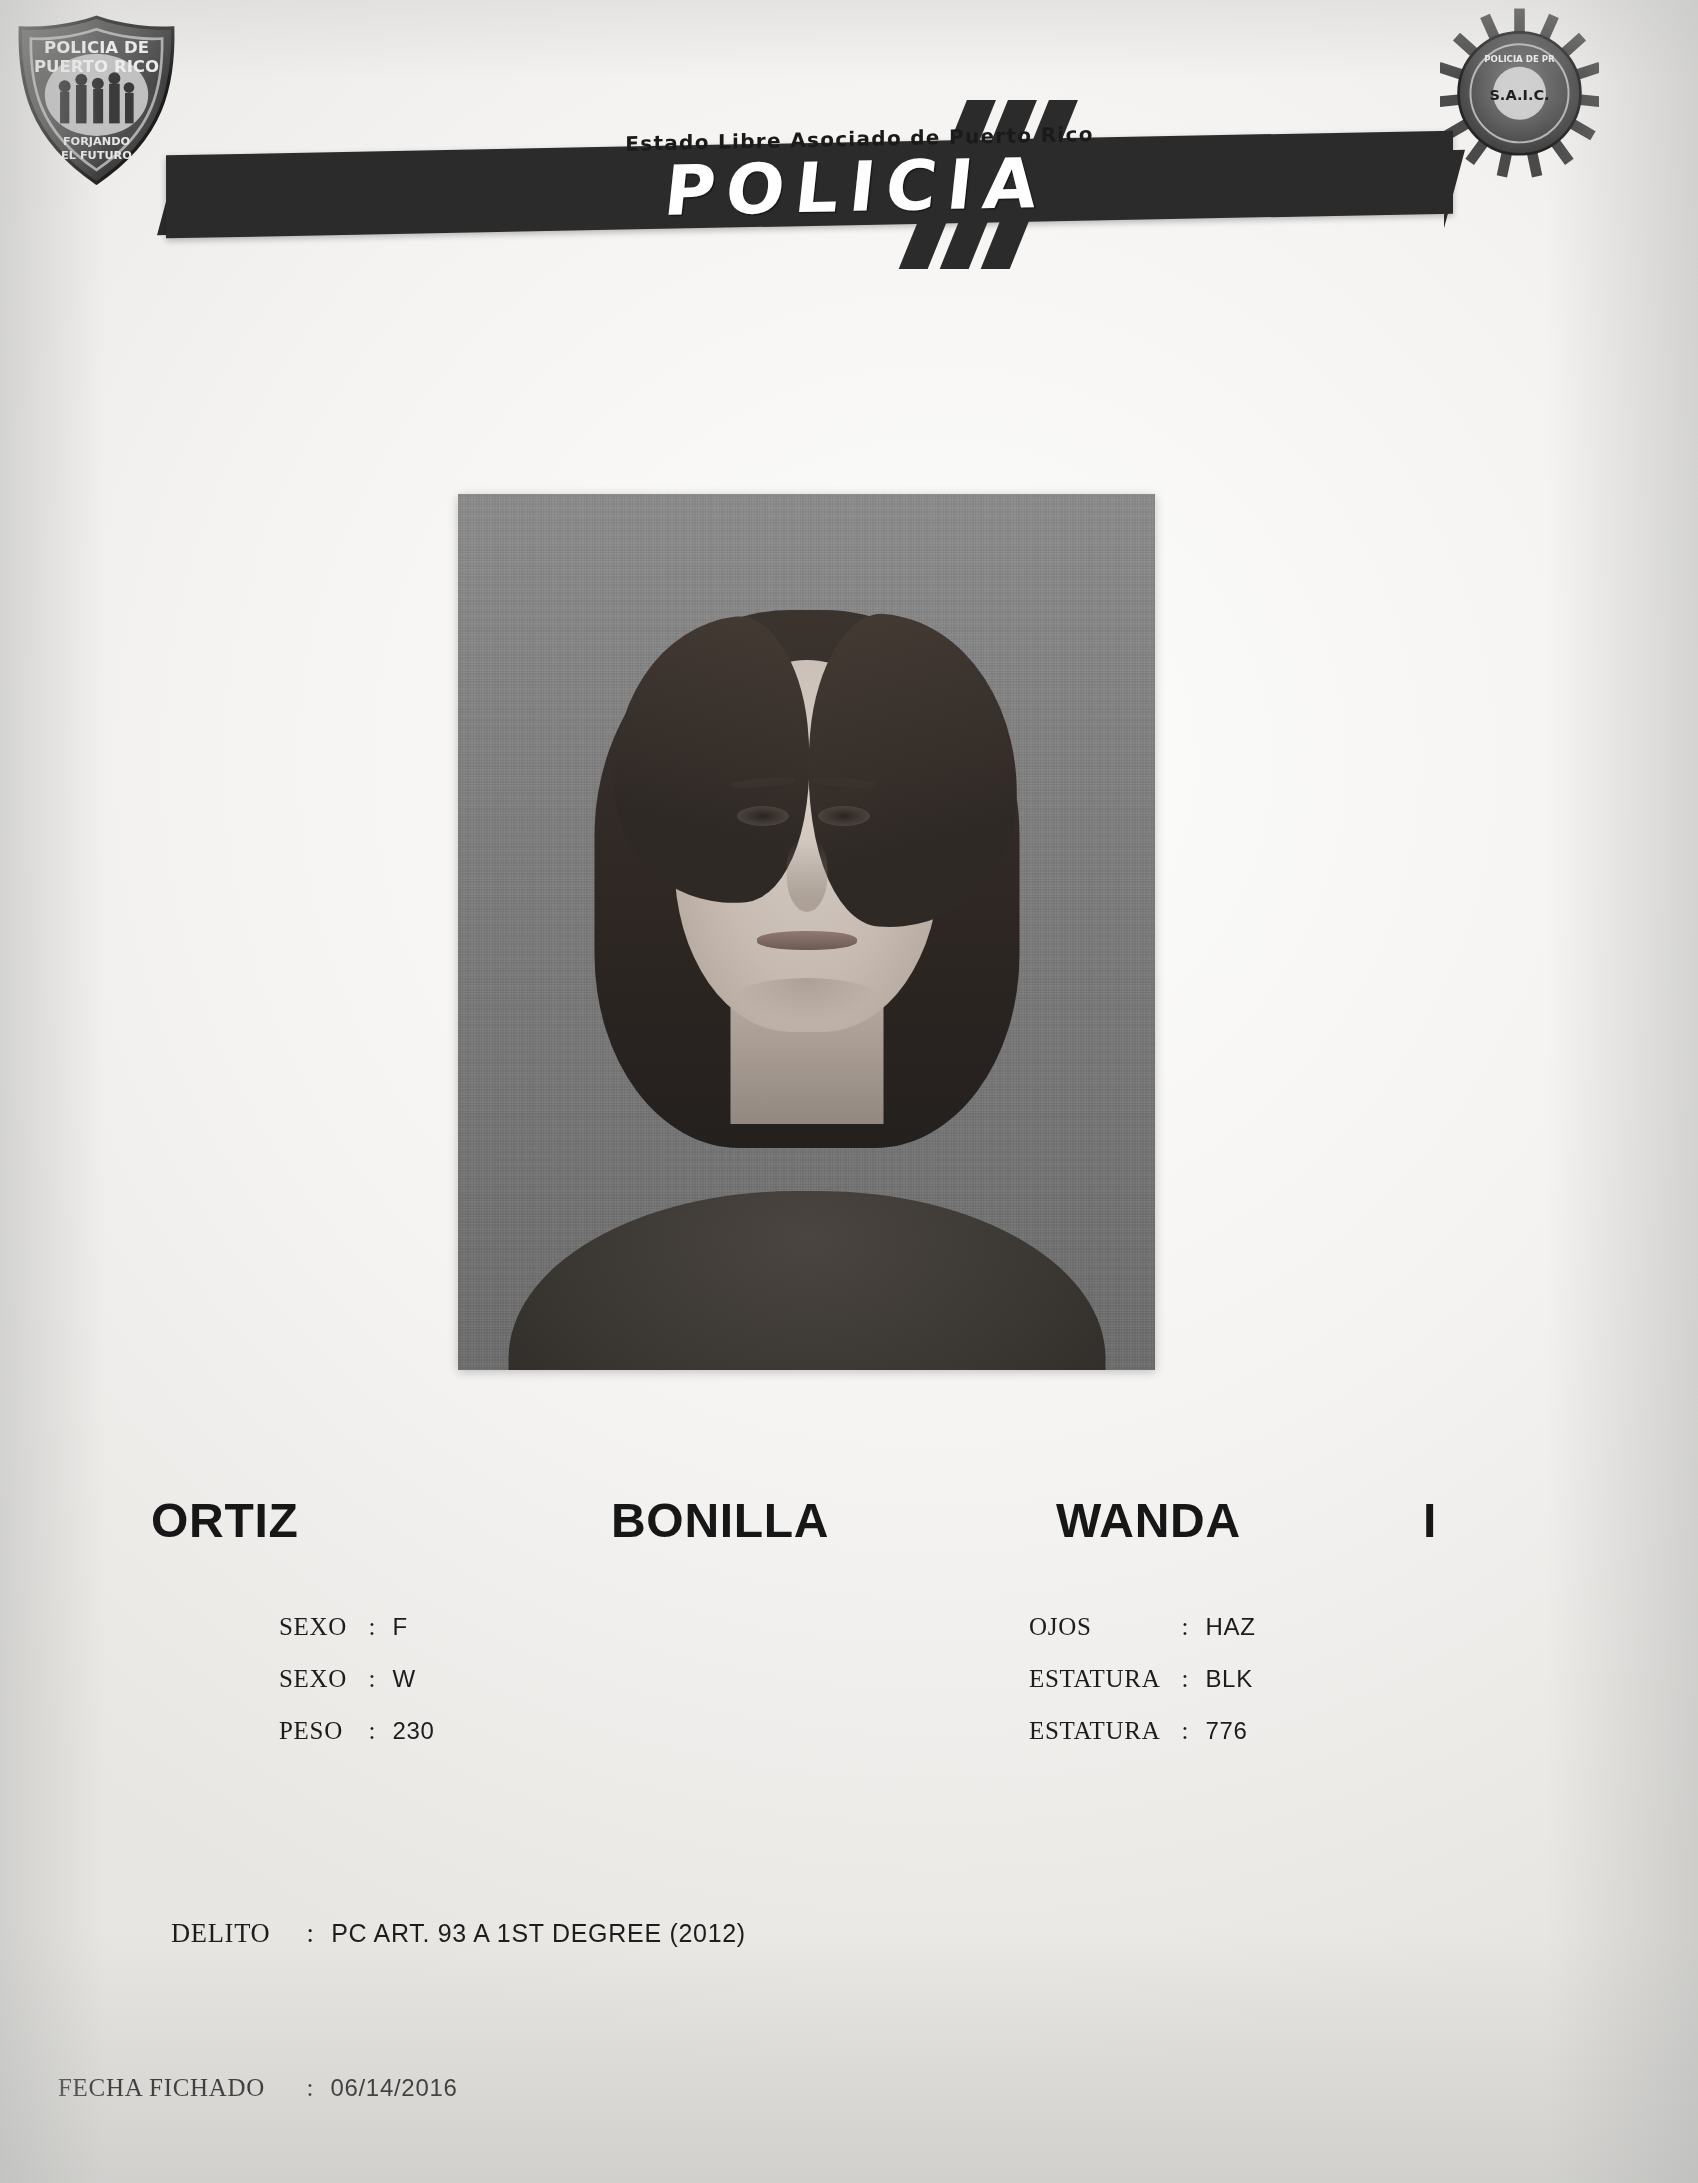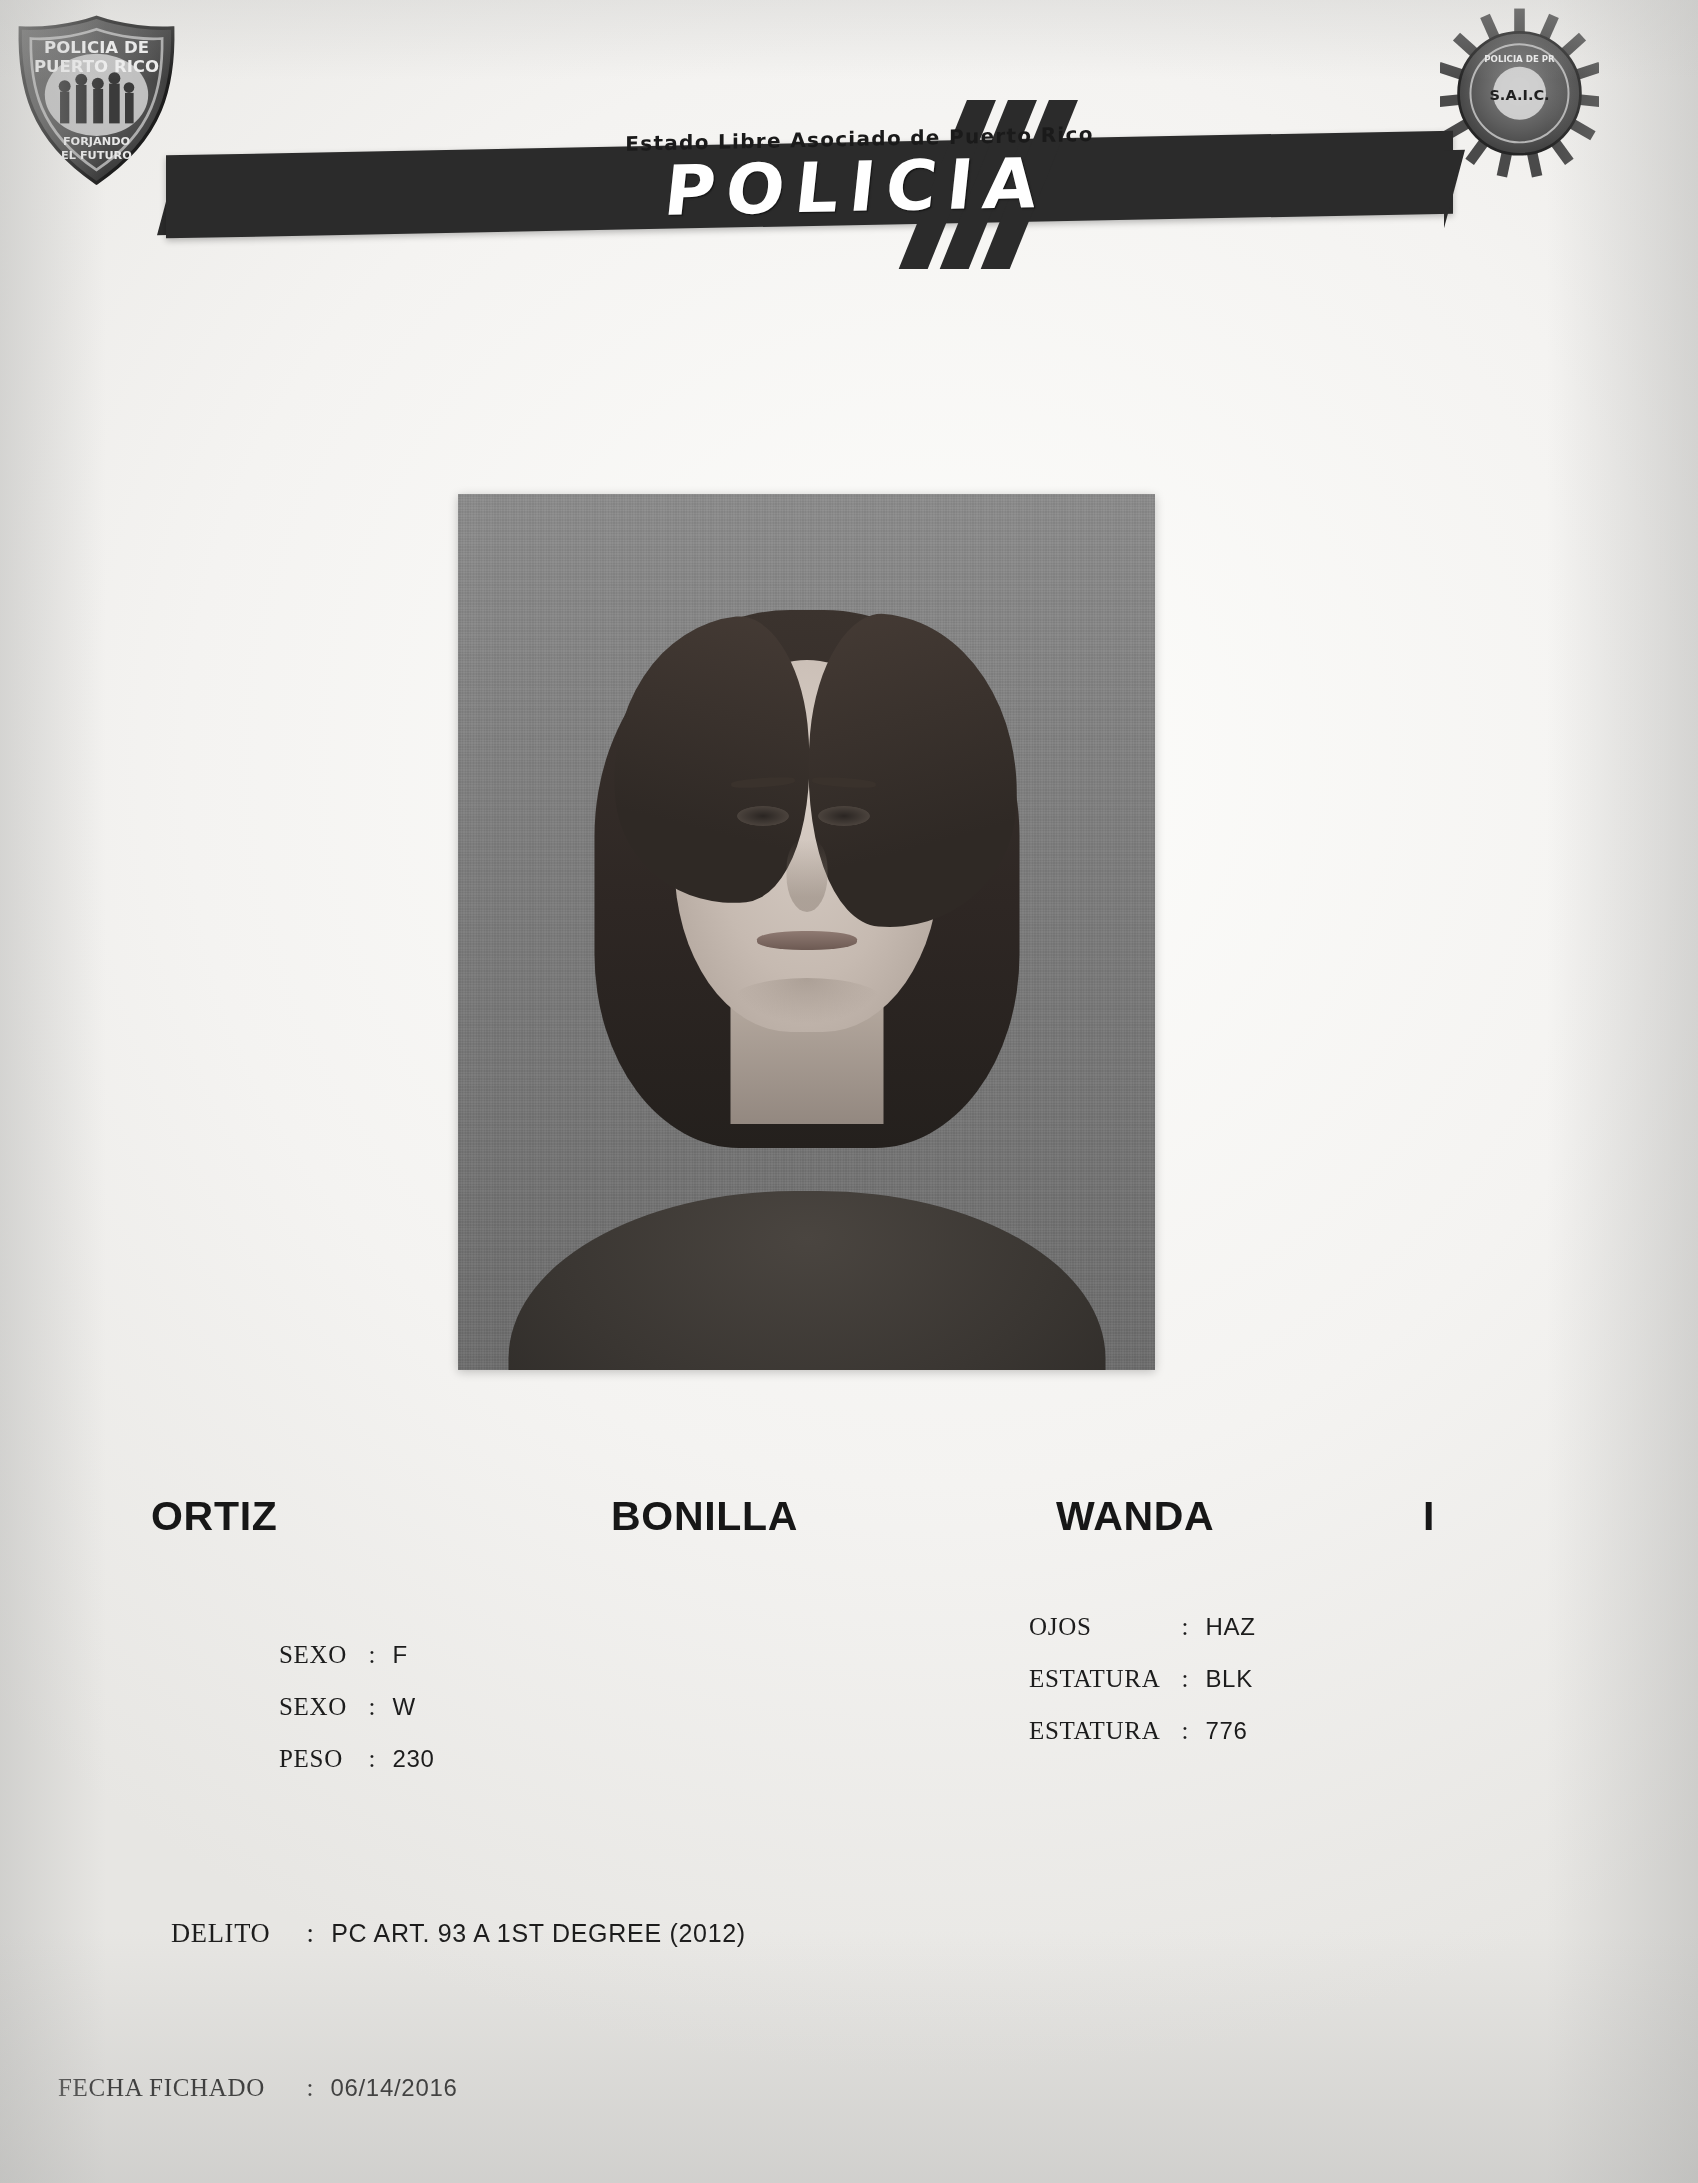--- a/index.html
+++ b/index.html
@@ -293,21 +293,21 @@
   
   .name-row {
     position: absolute;
     left: 0; right: 0;
     top: 1493px;
     height: 53px;
   }
   .nm {
     position: absolute;
     color: #171717;
-    font-size: 41px;
+    font-size: 48px;
     font-weight: 700;
     font-family: "Liberation Sans", sans-serif;
     letter-spacing: 0.7px;
   }
   .nm-last   { left: 151px; }
   .nm-second { left: 611px; }
   .nm-first  { left: 1056px; }
   .nm-init   { left: 1423px; }
 
   .attrs {
@@ -340,21 +340,21 @@
     font-size: 24px;
     letter-spacing: 0.7px;
   }
 
   .col-left  { left: 279px; }
   .col-right { left: 1029px; }
   .r1 { top: 0px; }
   .r2 { top: 52px; }
   .r3 { top: 104px; }
 
-  .lbl-w-left  { width: 73px; margin-top: 28px; }
+  .lbl-w-left  { width: 73px; }
   .lbl-w-right { width: 136px; }
 
   .delito {
     position: absolute;
     left: 171px;
     top: 1918px;
     font-family: "Liberation Serif", serif;
     font-size: 26.5px;
     color: #1c1c1c;
     white-space: nowrap;

